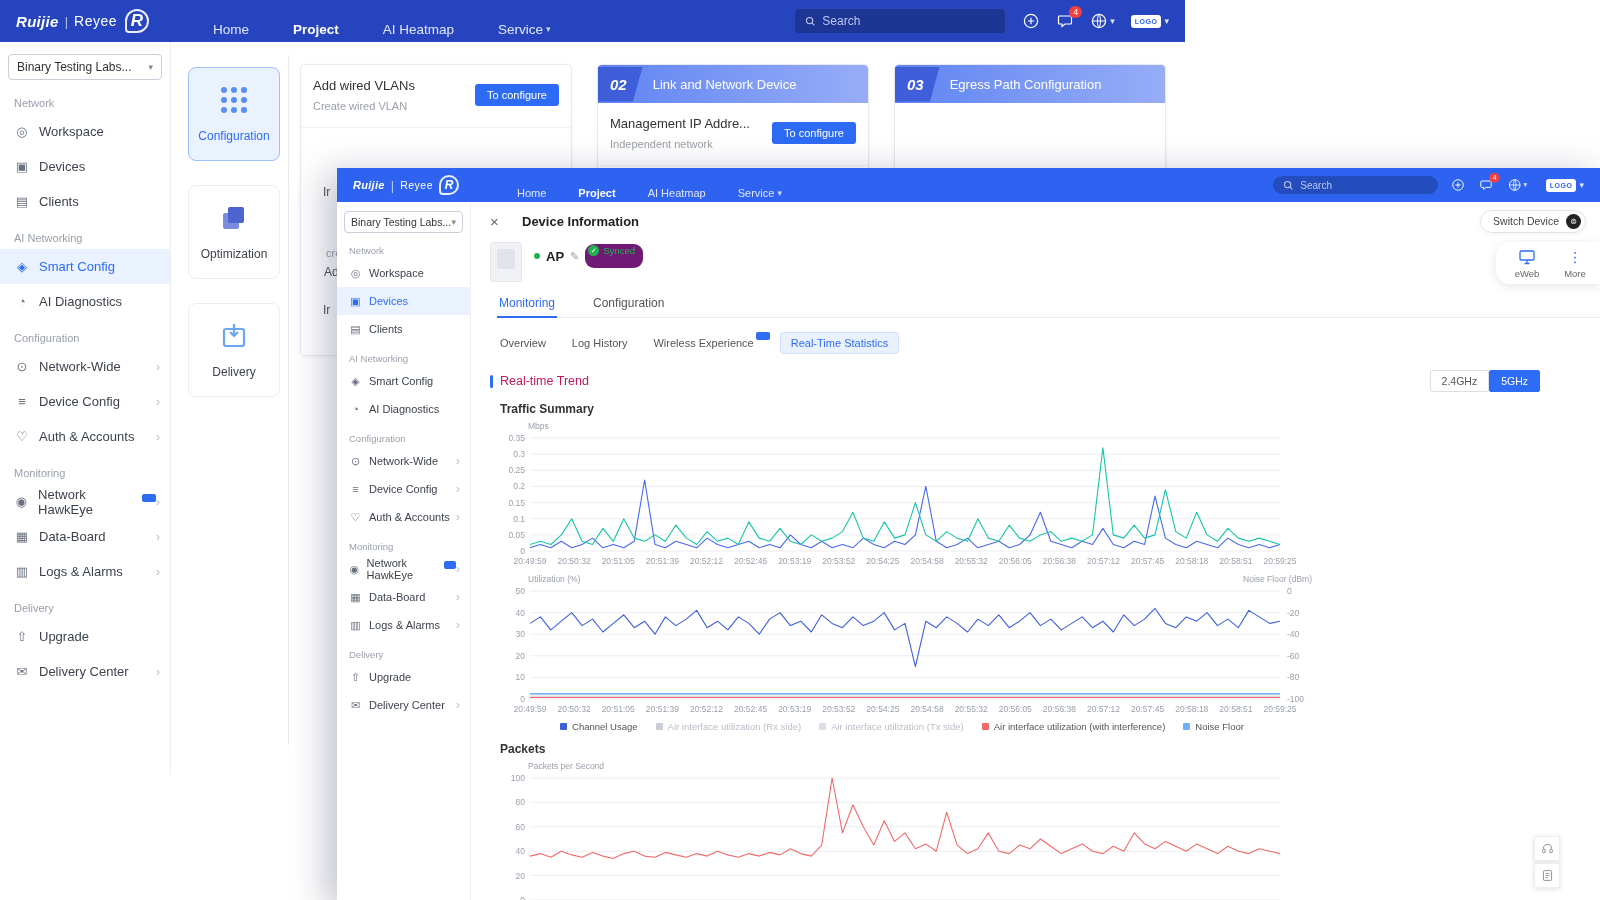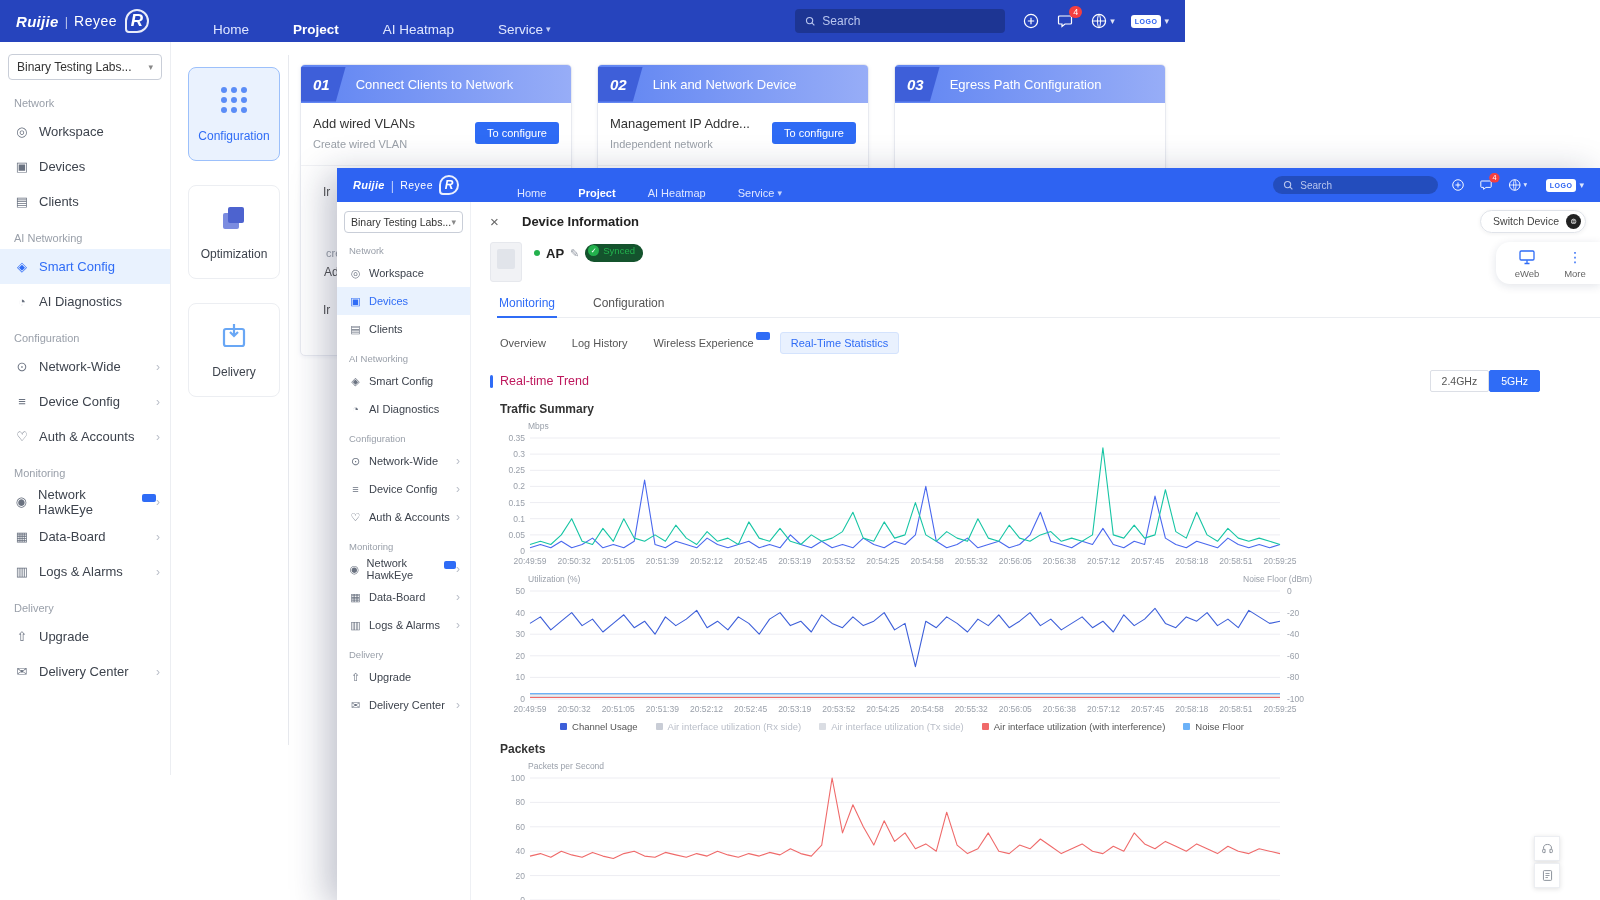--- a/index.html
+++ b/index.html
@@ -77,21 +77,21 @@
   .switch-pill{margin-left:auto;display:flex;align-items:center;gap:7px;border:1px solid #e0e3e9;border-radius:12px;padding:3px 4px 3px 12px;font-size:10.5px;color:#444;cursor:pointer;box-shadow:0 1px 4px rgba(0,0,0,.06);}
   .switch-dot{width:15px;height:15px;border-radius:50%;background:#222;display:inline-flex;align-items:center;justify-content:center;color:#fff;font-size:8px;}
   .dev-row{display:flex;align-items:flex-start;padding:2px 0 8px 20px;justify-content:flex-end;}
   .dev-thumb{width:30px;height:38px;background:#f1f2f5;border-radius:3px;border:1px solid #e6e8ed;position:relative;}
   .dev-thumb::after{content:"";position:absolute;left:6px;top:6px;right:6px;bottom:12px;background:#e1e4ea;border-radius:2px;}
   .dev-meta{margin-left:12px;}
   .dev-name-row{display:flex;align-items:center;gap:6px;margin-top:2px;}
   .dot-green{width:6px;height:6px;border-radius:50%;background:#23b14d;}
   .dev-name{font-size:13px;font-weight:bold;color:#222;}
   .pencil{color:#9aa0aa;font-size:11px;cursor:pointer;}
-  .synced{display:inline-flex;align-items:center;gap:4px;background:#14532d;border-radius:9px;padding:1px 8px 6px 3px;font-size:9.5px;color:#23b14d;}
+  .synced{display:inline-flex;align-items:center;gap:4px;background:#701a75;border-radius:9px;padding:1px 8px 12px 3px;font-size:9.5px;color:#23b14d;}
   .synced .chk{font-style:normal;width:11px;height:11px;border-radius:50%;background:#23b14d;color:#fff;font-size:7px;display:inline-flex;align-items:center;justify-content:center;}
   .dev-fields{margin-top:8px;font-size:10.5px;color:#666;display:flex;gap:16px;white-space:nowrap;}
   .dev-fields .lbl{color:#6b7280;}
   .more-link{color:#2f6cf6;cursor:pointer;}
   .side-actions{margin-left:auto;display:flex;background:#fff;border-radius:14px 0 0 14px;box-shadow:0 2px 10px rgba(20,30,70,.12);padding:7px 10px 5px 16px;gap:18px;}
   .act{display:flex;flex-direction:column;align-items:center;gap:3px;font-size:9.5px;color:#666;cursor:pointer;min-width:30px;}
   .act-ic{color:#2f6cf6;font-size:14px;height:16px;display:flex;align-items:center;}
   .f-tabs{display:flex;gap:34px;margin-left:27px;border-bottom:1px solid #ebedf1;}
   .f-tab{font-size:12px;color:#555;padding:4px 2px 7px 2px;cursor:pointer;position:relative;}
   .f-tab.active{color:#2f6cf6;}
@@ -276,24 +276,20 @@
         <div class="stage-card">
      <span><svg width="30" height="30" viewBox="0 0 30 30">
               <rect x="5" y="8" width="20" height="17" rx="2" fill="none" stroke="#69a7f5" stroke-width="2.2"></rect>
               <path d="M15 3v12M11 11l4 4 4-4" fill="none" stroke="#69a7f5" stroke-width="2.2"></path>
             </svg></span>
      <span class="stage-label">Delivery</span>
    </div>
       </div>
     <div id="back-cards">
         <div class="bcard">
-     <div class="bcard-head">
-       <span class="bcard-num">01</span>
-       <span class="bcard-title">Connect Clients to Network</span>
-     </div>
           <div class="card-row">
         <div class="cr-left">
               <div class="cr-title">Add wired VLANs</div>
               <div class="cr-desc">Create wired VLAN</div>
             </div>
         <button class="cfg-btn">To configure</button>
       </div>
           <span class="frag f0">Ir</span>
           <span class="frag f1">cre</span>
           <span class="frag f2">Add VL</span>

